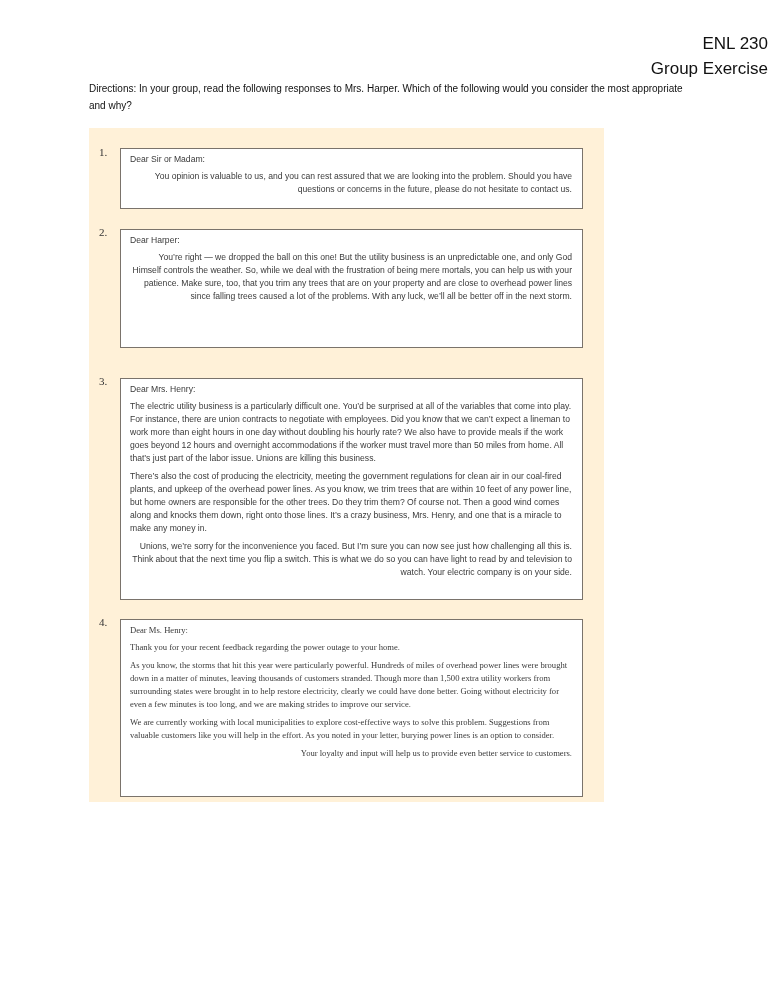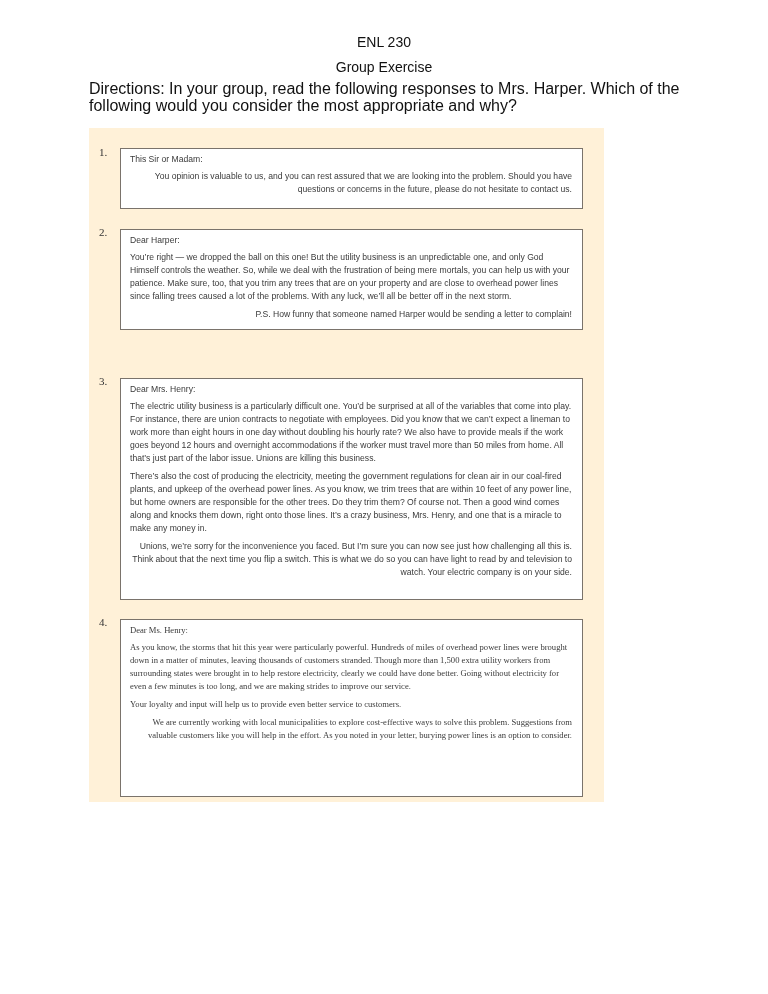--- a/index.html
+++ b/index.html
@@ -1,22 +1,22 @@
 <!DOCTYPE html>
 <html><head>
   <meta charset="utf-8">
   <style>
     html, body { margin: 0; padding: 0; background: #ffffff; }
     body { width: 768px; height: 994px; position: relative; overflow: hidden; }
-    .header { position: absolute; left: 0; width: 768px; text-align: center;
-      font-family: "Liberation Sans", sans-serif; font-size: 14px; color: #111; }
+    .header { position: absolute; left: 0; width: 768px; text-align: right;
+      font-family: "Liberation Sans", sans-serif; font-size: 17px; color: #111; }
     .h1 { top: 34px; }
     .h2 { top: 51px; margin-top: 8px; }
     .directions { position: absolute; left: 89px; top: 80px; width: 600px;
-      font-family: "Liberation Sans", sans-serif; font-size: 16px; line-height: 17px; color: #111; }
+      font-family: "Liberation Sans", sans-serif; font-size: 10px; line-height: 17px; color: #111; }
     .panel { position: absolute; left: 89px; top: 128px; width: 515px; height: 674px; background: #fff1d8; }
     .num { position: absolute; left: 99px; font-family: "Liberation Serif", serif; font-size: 11px; color: #333; }
     .box { position: absolute; left: 120px; width: 463px; background: #ffffff;
       border: 1.5px solid #7a736b; box-sizing: border-box;
       padding: 4px 10px 6px 9px; font-family: "Liberation Sans", sans-serif;
       font-size: 8.6px; line-height: 13px; color: #3a3a3a; }
     .box p { margin: 0 0 5px 0; }
     .box p.salute { margin-bottom: 4px; }
     .box p:last-child { margin-bottom: 0; text-align: right; }
   </style>
@@ -24,38 +24,38 @@
 <body>
 
 <div class="header h1">ENL 230</div>
 <div class="header h2">Group Exercise</div>
 <div class="directions">Directions:  In your group, read the following responses to Mrs. Harper.  Which of the following would you consider the most appropriate and why?</div>
 
 <div class="panel"></div>
 
 <div class="num" style="top:146px;">1.</div>
 <div class="box" style="top:148px; height:61px;">
-  <p class="salute">This Sir or Madam:</p>
+  <p class="salute">Dear Sir or Madam:</p>
   <p>You opinion is valuable to us, and you can rest assured that we are looking into the problem. Should you have questions or concerns in the future, please do not hesitate to contact us.</p>
 </div>
 
 <div class="num" style="top:226px;">2.</div>
-<div class="box" style="top:229px; height:101px;">
+<div class="box" style="top:229px; height:119px;">
   <p class="salute">Dear Harper:</p>
   <p>You’re right — we dropped the ball on this one! But the utility business is an unpredictable one, and only God Himself controls the weather. So, while we deal with the frustration of being mere mortals, you can help us with your patience. Make sure, too, that you trim any trees that are on your property and are close to overhead power lines since falling trees caused a lot of the problems. With any luck, we’ll all be better off in the next storm.</p>
-  <p>P.S. How funny that someone named Harper would be sending a letter to complain!</p>
 </div>
 
 <div class="num" style="top:375px;">3.</div>
 <div class="box" style="top:378px; height:222px;">
   <p class="salute">Dear Mrs. Henry:</p>
   <p>The electric utility business is a particularly difficult one. You’d be surprised at all of the variables that come into play. For instance, there are union contracts to negotiate with employees. Did you know that we can’t expect a lineman to work more than eight hours in one day without doubling his hourly rate? We also have to provide meals if the work goes beyond 12 hours and overnight accommodations if the worker must travel more than 50 miles from home. All that’s just part of the labor issue. Unions are killing this business.</p>
   <p>There’s also the cost of producing the electricity, meeting the government regulations for clean air in our coal-fired plants, and upkeep of the overhead power lines. As you know, we trim trees that are within 10 feet of any power line, but home owners are responsible for the other trees. Do they trim them? Of course not. Then a good wind comes along and knocks them down, right onto those lines. It’s a crazy business, Mrs. Henry, and one that is a miracle to make any money in.</p>
   <p>Unions, we’re sorry for the inconvenience you faced. But I’m sure you can now see just how challenging all this is. Think about that the next time you flip a switch. This is what we do so you can have light to read by and television to watch. Your electric company is on your side.</p>
 </div>
 
 <div class="num" style="top:616px;">4.</div>
 <div class="box" style="top:619px; height:178px;font-family:Liberation Serif, serif;">
   <p class="salute">Dear Ms. Henry:</p>
+  <p>Thank you for your recent feedback regarding the power outage to your home.</p>
   <p>As you know, the storms that hit this year were particularly powerful. Hundreds of miles of overhead power lines were brought down in a matter of minutes, leaving thousands of customers stranded. Though more than 1,500 extra utility workers from surrounding states were brought in to help restore electricity, clearly we could have done better. Going without electricity for even a few minutes is too long, and we are making strides to improve our service.</p>
+  <p>We are currently working with local municipalities to explore cost-effective ways to solve this problem. Suggestions from valuable customers like you will help in the effort. As you noted in your letter, burying power lines is an option to consider.</p>
   <p>Your loyalty and input will help us to provide even better service to customers.</p>
-  <p>We are currently working with local municipalities to explore cost-effective ways to solve this problem. Suggestions from valuable customers like you will help in the effort. As you noted in your letter, burying power lines is an option to consider.</p>
 </div>
 
 </body></html>

